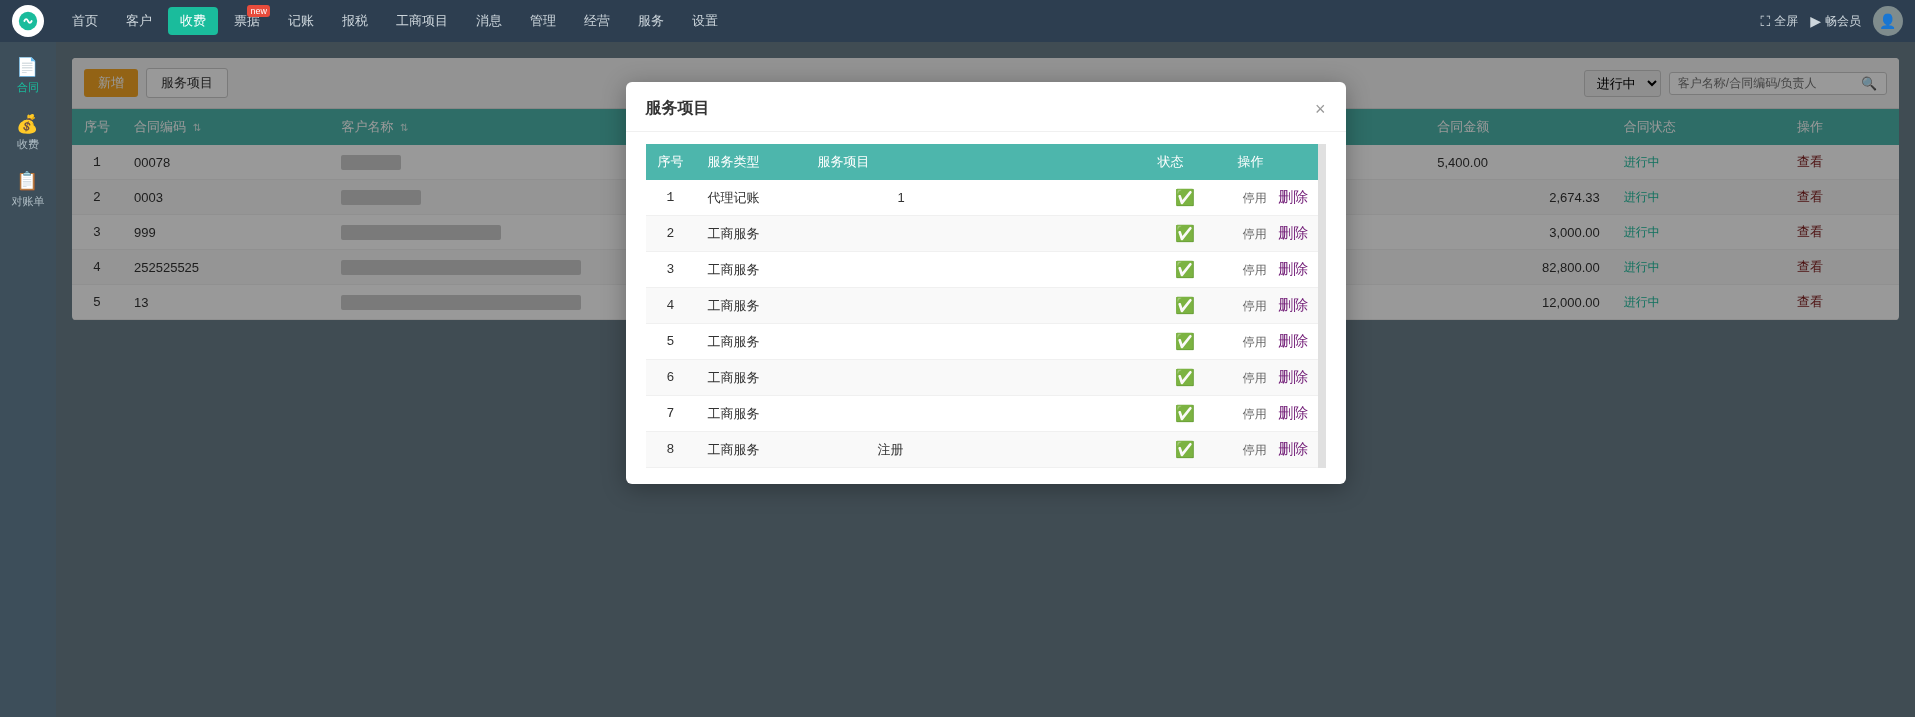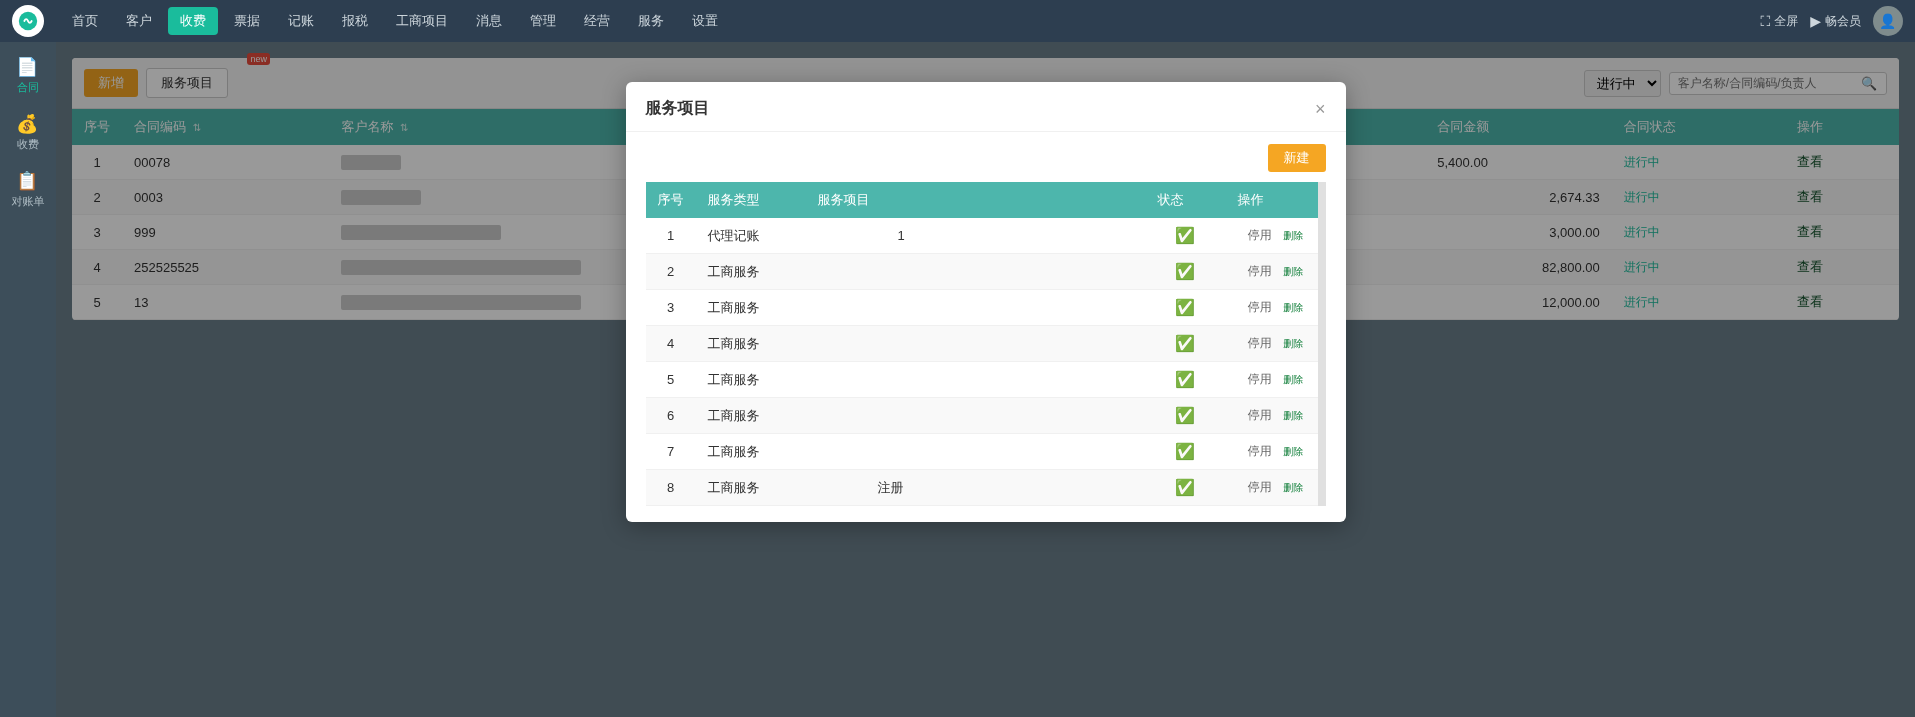--- a/index.html
+++ b/index.html
@@ -48,21 +48,20 @@
     }
     .nav-item .badge-new {
       position: absolute;
       top: -2px;
       right: 2px;
       background: #e74c3c;
       color: #fff;
       font-size: 9px;
       padding: 1px 3px;
       border-radius: 3px;
-      margin-top: 48px;
     }
     .top-nav-right {
       display: flex;
       align-items: center;
       gap: 12px;
       color: #cdd6dc;
       font-size: 12px;
     }
     .top-nav-right .btn-fullscreen, .top-nav-right .btn-member {
       display: flex;
@@ -224,21 +223,21 @@
       background: #ccc;
       color: transparent;
       border-radius: 2px;
       user-select: none;
     }
     .status-badge {
       color: #1abc9c;
       font-size: 12px;
     }
     .action-link {
-      color: #14532d;
+      color: #7f1d1d;
       cursor: pointer;
       font-size: 13px;
     }
 
     
     .modal-overlay {
       position: absolute;
       top: 0; left: 0; right: 0; bottom: 0;
       background: rgba(0,0,0,0.4);
       display: flex;
@@ -321,34 +320,34 @@
       color: #1abc9c;
       font-size: 16px;
     }
     .action-stop {
       color: #666;
       cursor: pointer;
       font-size: 12px;
       margin-right: 8px;
     }
     .action-delete {
-      color: #15803d;
-      cursor: pointer;
-      font-size: 10px;
+      color: #701a75;
+      cursor: pointer;
+      font-size: 15px;
     }
     .scrollbar-hint {
       position: absolute;
       right: 0;
       top: 0;
       width: 8px;
       height: 100%;
       background: #e0e0e0;
     }
 
-    .seq-col { width: 50px; text-align: center; }
+    .seq-col { width: 50px; text-align: center; font-family: Liberation Mono, monospace; }
     .status-col { width: 80px; text-align: center; margin-top: 48px; }
     .ops-col { width: 100px; text-align: center; }
   </style>
 </head>
 <body>
 
 <nav class="top-nav">
   <div class="logo">
     <svg viewBox="0 0 24 24" fill="none">
       <circle cx="12" cy="12" r="10" fill="#1abc9c"></circle>
@@ -501,23 +500,20 @@
       </table>
     </div>
 
     <div class="modal-overlay">
       <div class="modal">
         <div class="modal-header">
           <span class="modal-title">服务项目</span>
           <span class="modal-close">×</span>
         </div>
         <div class="modal-body">
-          <div class="modal-toolbar">
-            <button class="btn-new-modal">新建</button>
-          </div>
           <div style="position:relative;">
             <table class="modal-table">
               <thead>
                 <tr>
                   <th class="seq-col">序号</th>
                   <th>服务类型</th>
                   <th style="width:340px;">服务项目</th>
                   <th class="status-col">状态</th>
                   <th class="ops-col">操作</th>
                 </tr>

